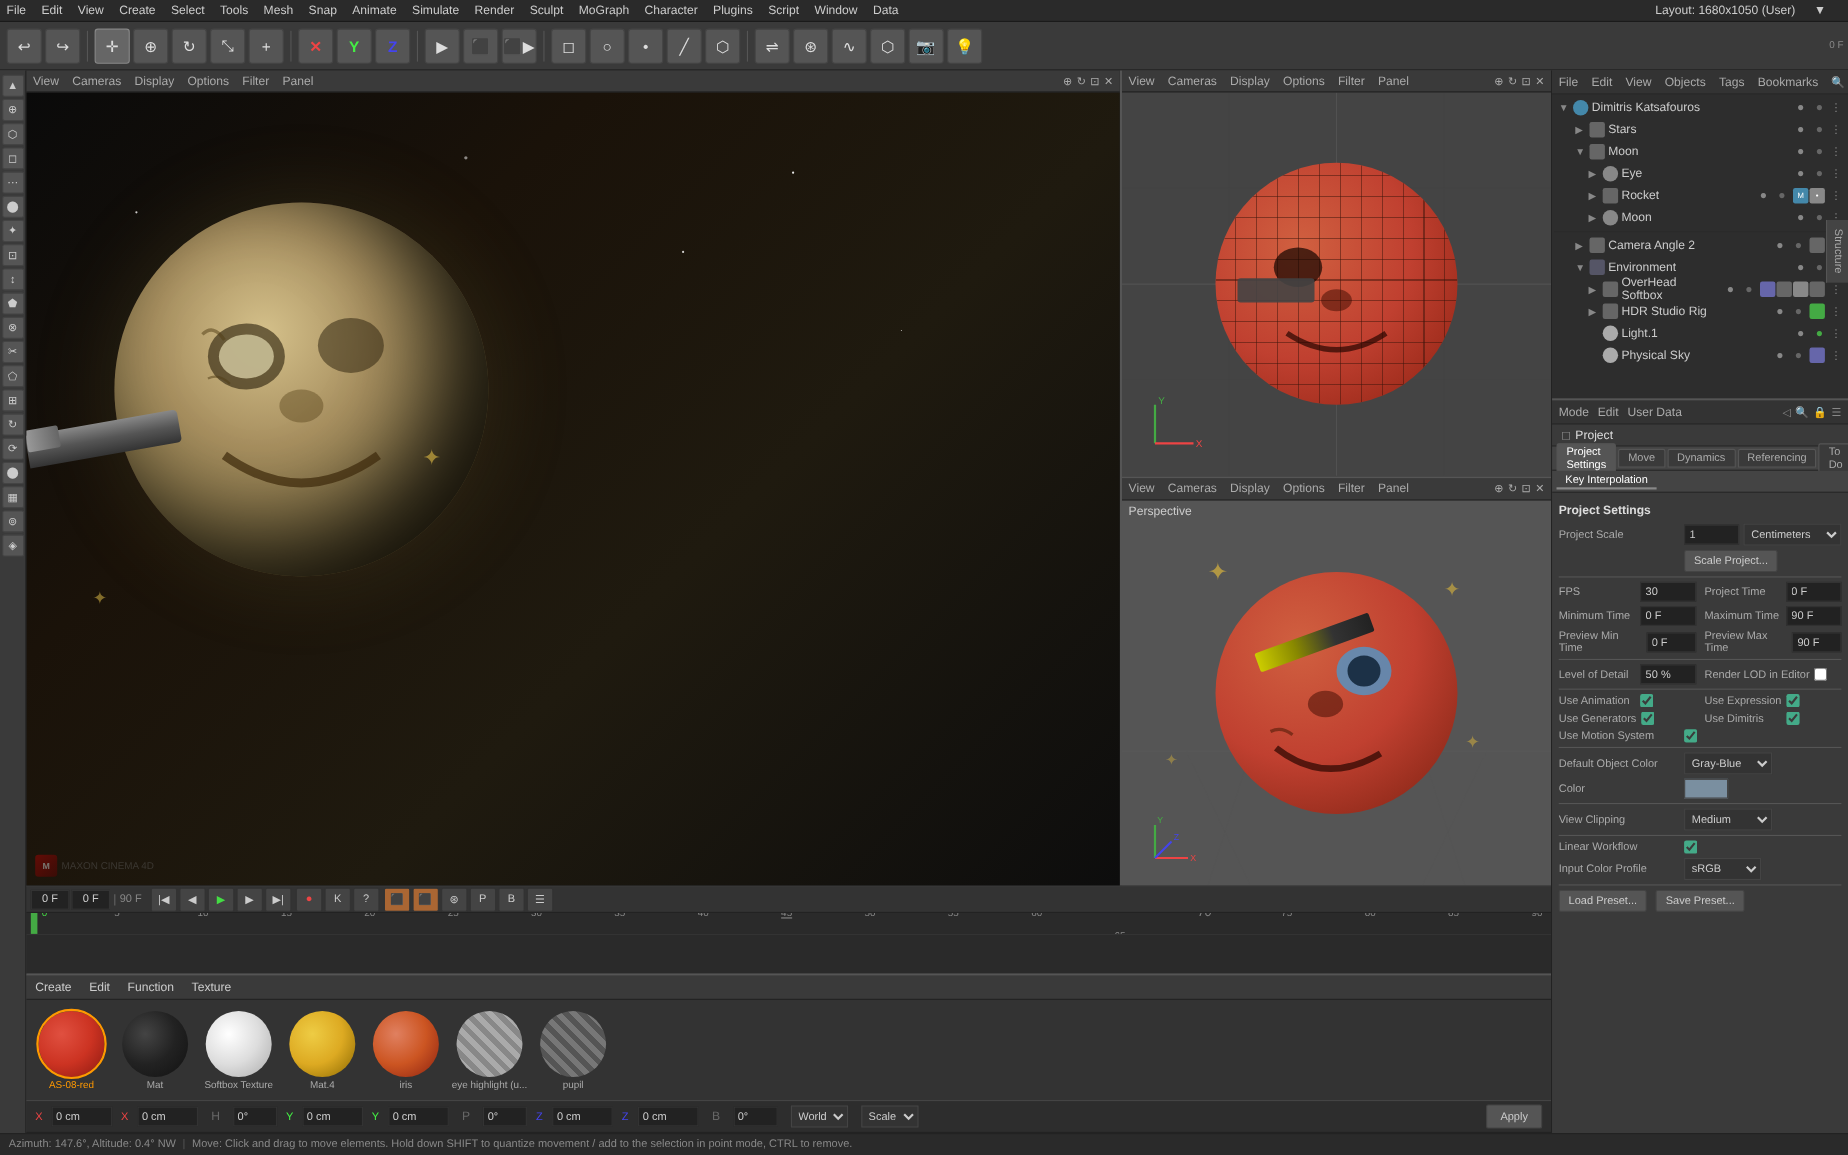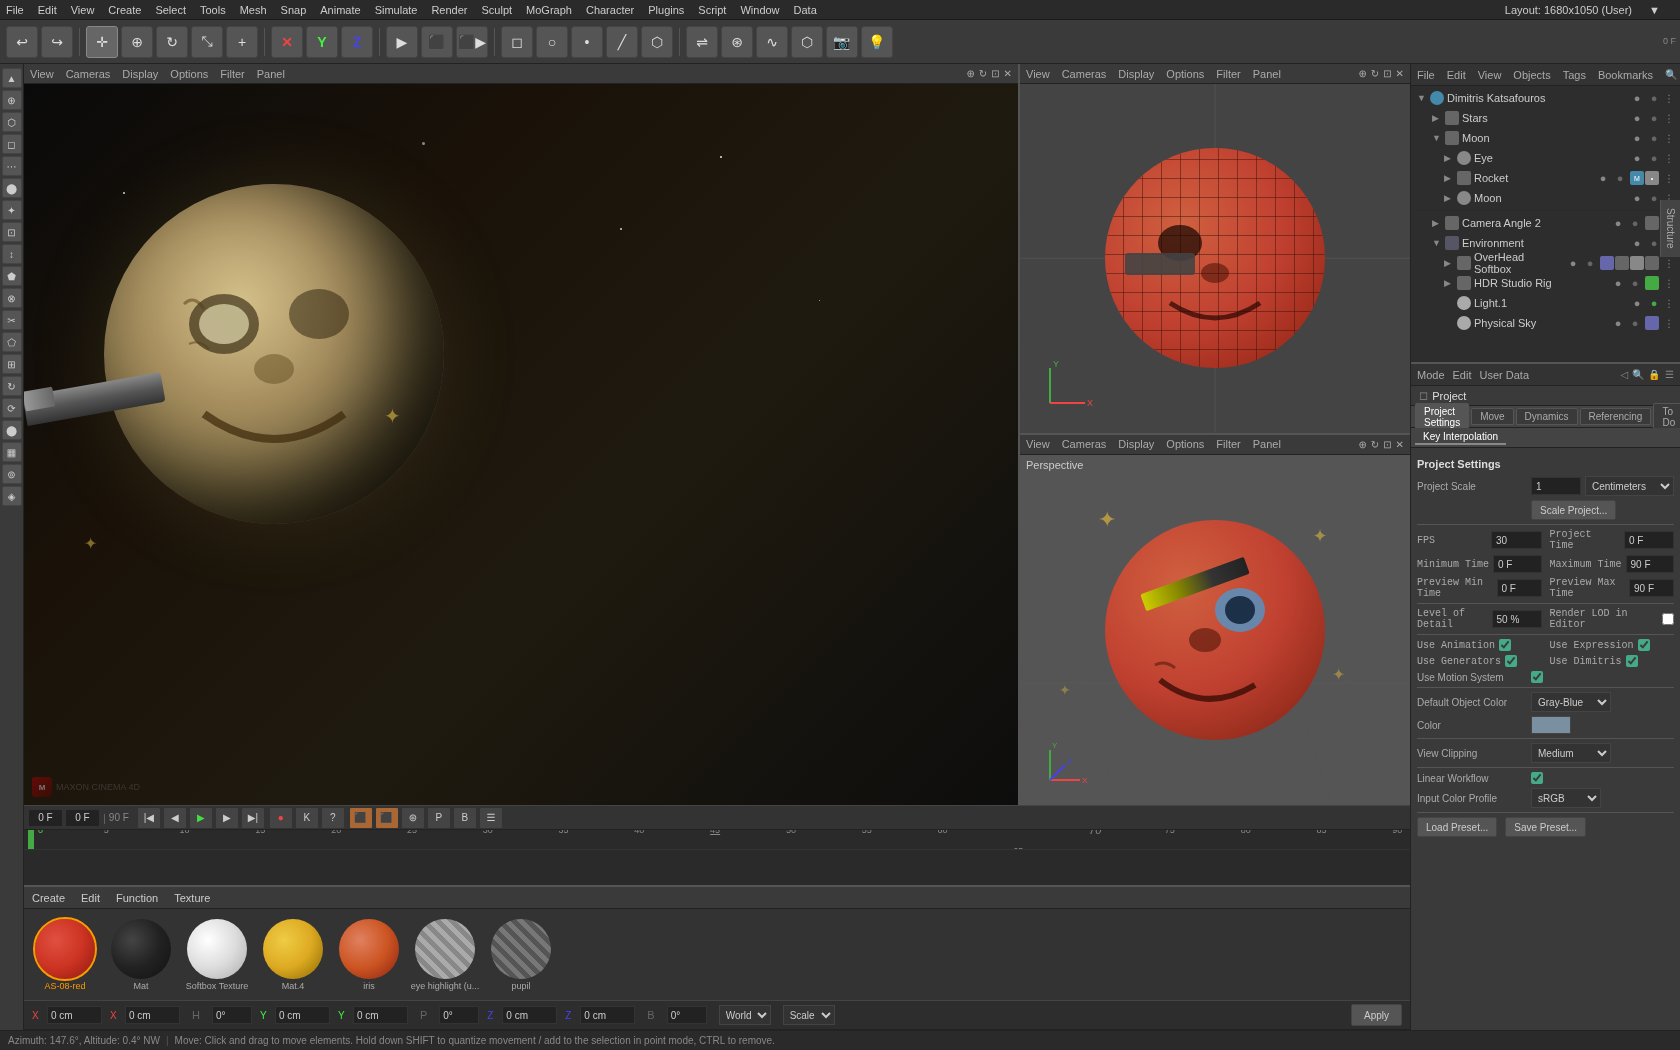--- a/index.html
+++ b/index.html
@@ -107,21 +107,21 @@
     .attr-label { color: #aaa; font-size: 10px; min-width: 110px; }
     .attr-input { background: #222; border: 1px solid #333; color: #ccc; height: 18px; font-size: 10px; padding: 0 4px; flex: 1; }
     .attr-input-sm { background: #222; border: 1px solid #333; color: #ccc; height: 18px; font-size: 10px; padding: 0 4px; width: 50px; }
     .attr-check { accent-color: #4a8; width: 12px; height: 12px; }
     .attr-btn { background: #555; border: 1px solid #444; color: #ccc; height: 20px; font-size: 10px; padding: 0 8px; cursor: pointer; border-radius: 2px; }
     .attr-select { background: #333; border: 1px solid #444; color: #ccc; height: 20px; font-size: 10px; padding: 0 2px; }
     .attr-color-swatch { width: 40px; height: 18px; background: #7a8fa0; border: 1px solid #444; }
     .attr-divider { height: 1px; background: #555; margin: 4px 0; }
     .attr-row-2col { display: grid; grid-template-columns: 1fr 1fr; gap: 8px; margin-bottom: 4px; }
     .attr-col { display: flex; align-items: center; gap: 4px; }
-    .attr-col .attr-label { min-width: 70px; font-family: Liberation Mono, monospace; }
+    .attr-col .attr-label { min-width: 70px; }
 
     
     #coord-bar { height: 30px; background: #2d2d2d; display: flex; align-items: center; padding: 0 8px; gap: 8px; border-top: 1px solid #444; border-bottom: 1px solid #222; }
     .coord-group { display: flex; align-items: center; gap: 3px; }
     .coord-label { color: #888; font-size: 10px; width: 12px; }
     .coord-input { background: #222; border: 1px solid #333; color: #ccc; height: 18px; font-size: 10px; padding: 0 3px; width: 55px; }
     .coord-sep { color: #666; margin: 0 4px; }
     .coord-apply-btn { background: #555; border: 1px solid #444; color: #ccc; height: 22px; font-size: 10px; padding: 0 12px; cursor: pointer; border-radius: 2px; margin-left: auto; }
     
     

